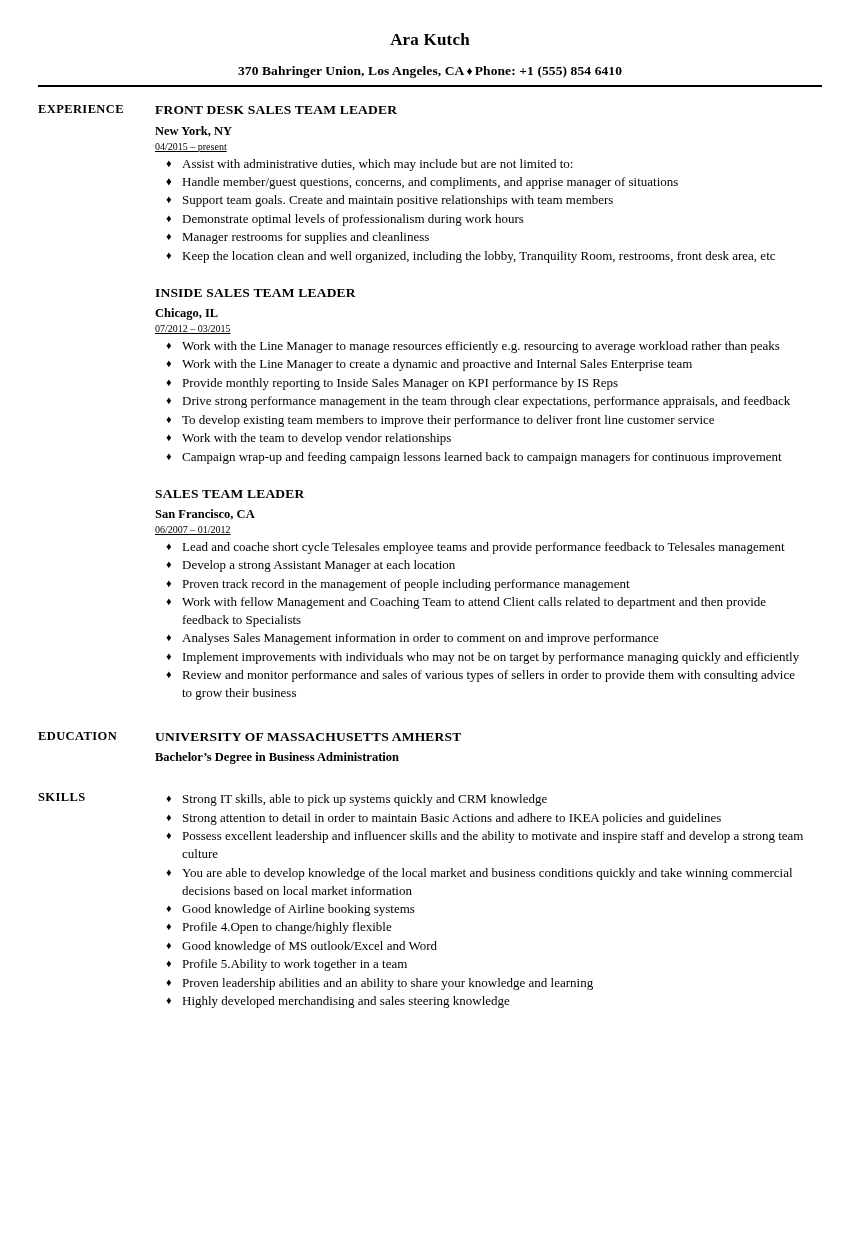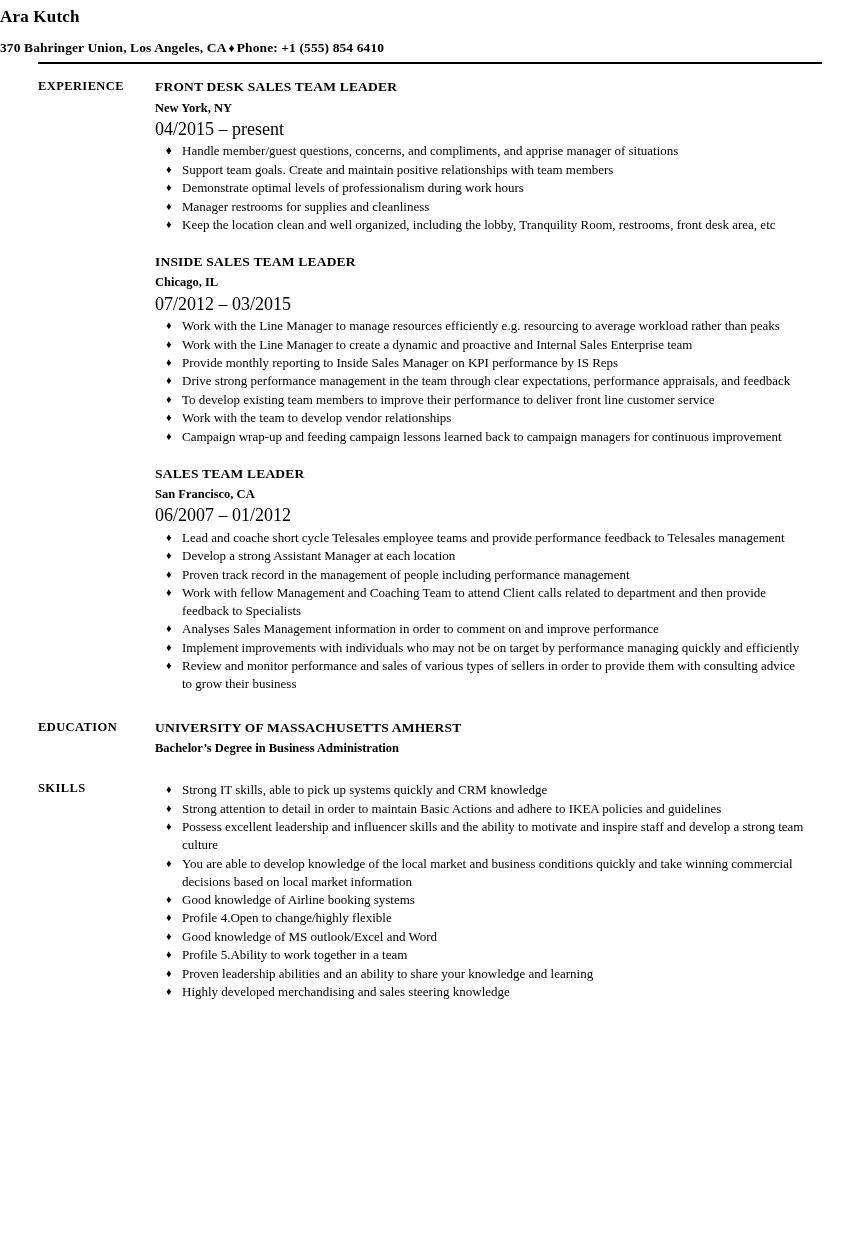--- a/index.html
+++ b/index.html
@@ -18,21 +18,22 @@
   .page {
     width: 860px;
     height: 1240px;
     box-sizing: border-box;
     padding: 0;
     position: relative;
   }
 
   
   .header {
-    padding-top: 7px;
+    padding-top: 30px;
+    text-align: center;
   }
   .name {
     font-size: 17px;
     font-weight: bold;
     letter-spacing: 0.2px;
     line-height: 1.2;
   }
   .contact {
     font-size: 13.5px;
     font-weight: bold;
@@ -79,22 +80,23 @@
     letter-spacing: 0.2px;
     line-height: 1.35;
   }
   .job-location {
     font-size: 12.5px;
     font-weight: bold;
     line-height: 1.4;
     margin-top: 3px;
   }
   .job-dates {
-    font-size: 18px;
+    font-size: 10px;
     line-height: 1.35;
+    text-decoration: underline;
   }
 
   
   ul.bullets {
     list-style: none;
     margin: 1px 0 0 0;
     padding: 0;
   }
   ul.bullets li {
     position: relative;
@@ -145,21 +147,21 @@
 
     <div class="section section-experience">
       <div class="section-label">EXPERIENCE</div>
       <div class="section-body">
 
         <div class="job">
           <div class="job-title">FRONT DESK SALES TEAM LEADER</div>
           <div class="job-location">New York, NY</div>
           <div class="job-dates">04/2015 – present</div>
           <ul class="bullets">
-            <li><span class="marker">♦</span></li>
+            <li><span class="marker">♦</span><span>Assist with administrative duties, which may include but are not limited to:</span></li>
             <li><span class="marker">♦</span></li>
             <li><span class="marker">♦</span><span>Handle member/guest questions, concerns, and compliments, and apprise manager of situations</span></li>
             <li><span class="marker">♦</span><span>Support team goals. Create and maintain positive relationships with team members</span></li>
             <li><span class="marker">♦</span><span>Demonstrate optimal levels of professionalism during work hours</span></li>
             <li><span class="marker">♦</span><span>Manager restrooms for supplies and cleanliness</span></li>
             <li><span class="marker">♦</span><span>Keep the location clean and well organized, including the lobby, Tranquility Room, restrooms, front desk area, etc</span></li>
           </ul>
         </div>
 
         <div class="job">

